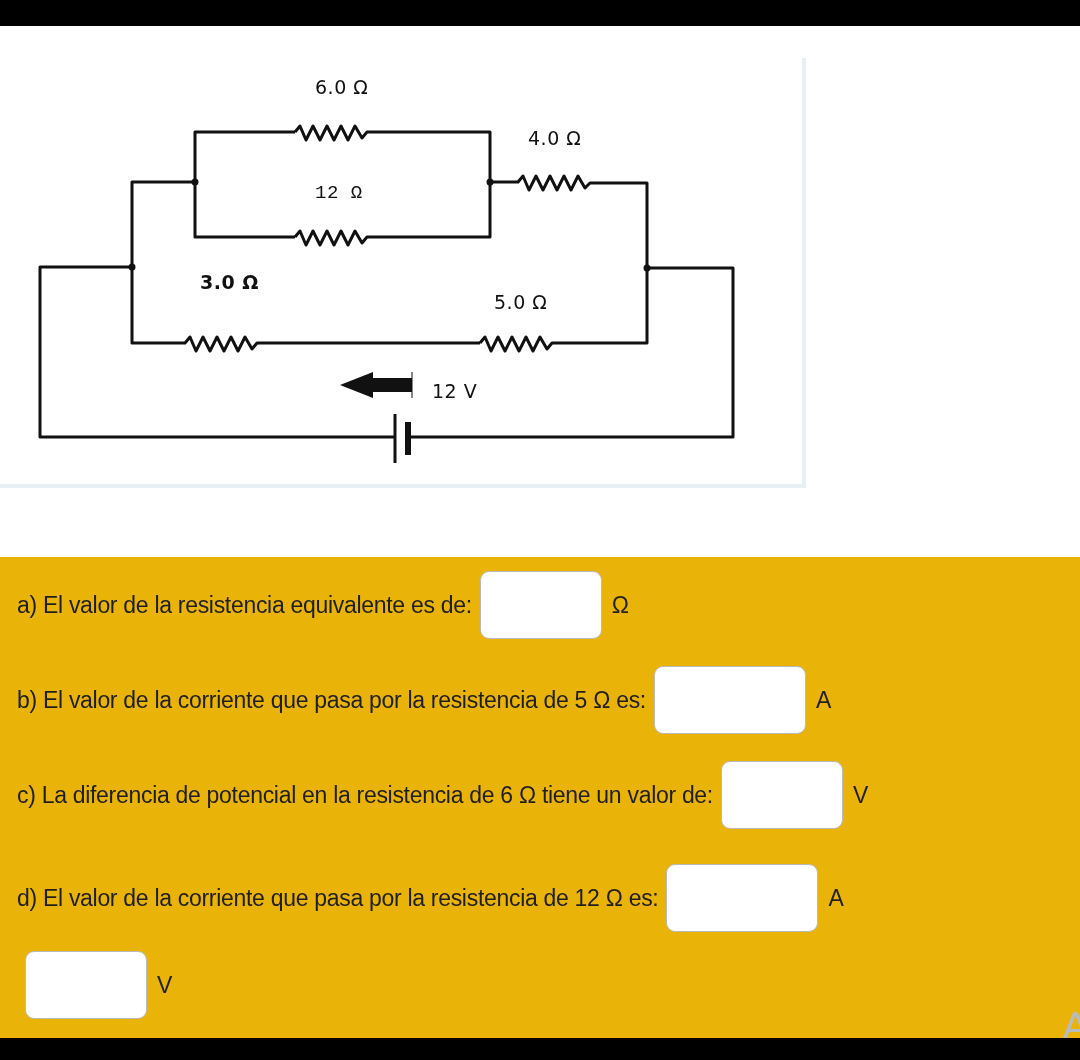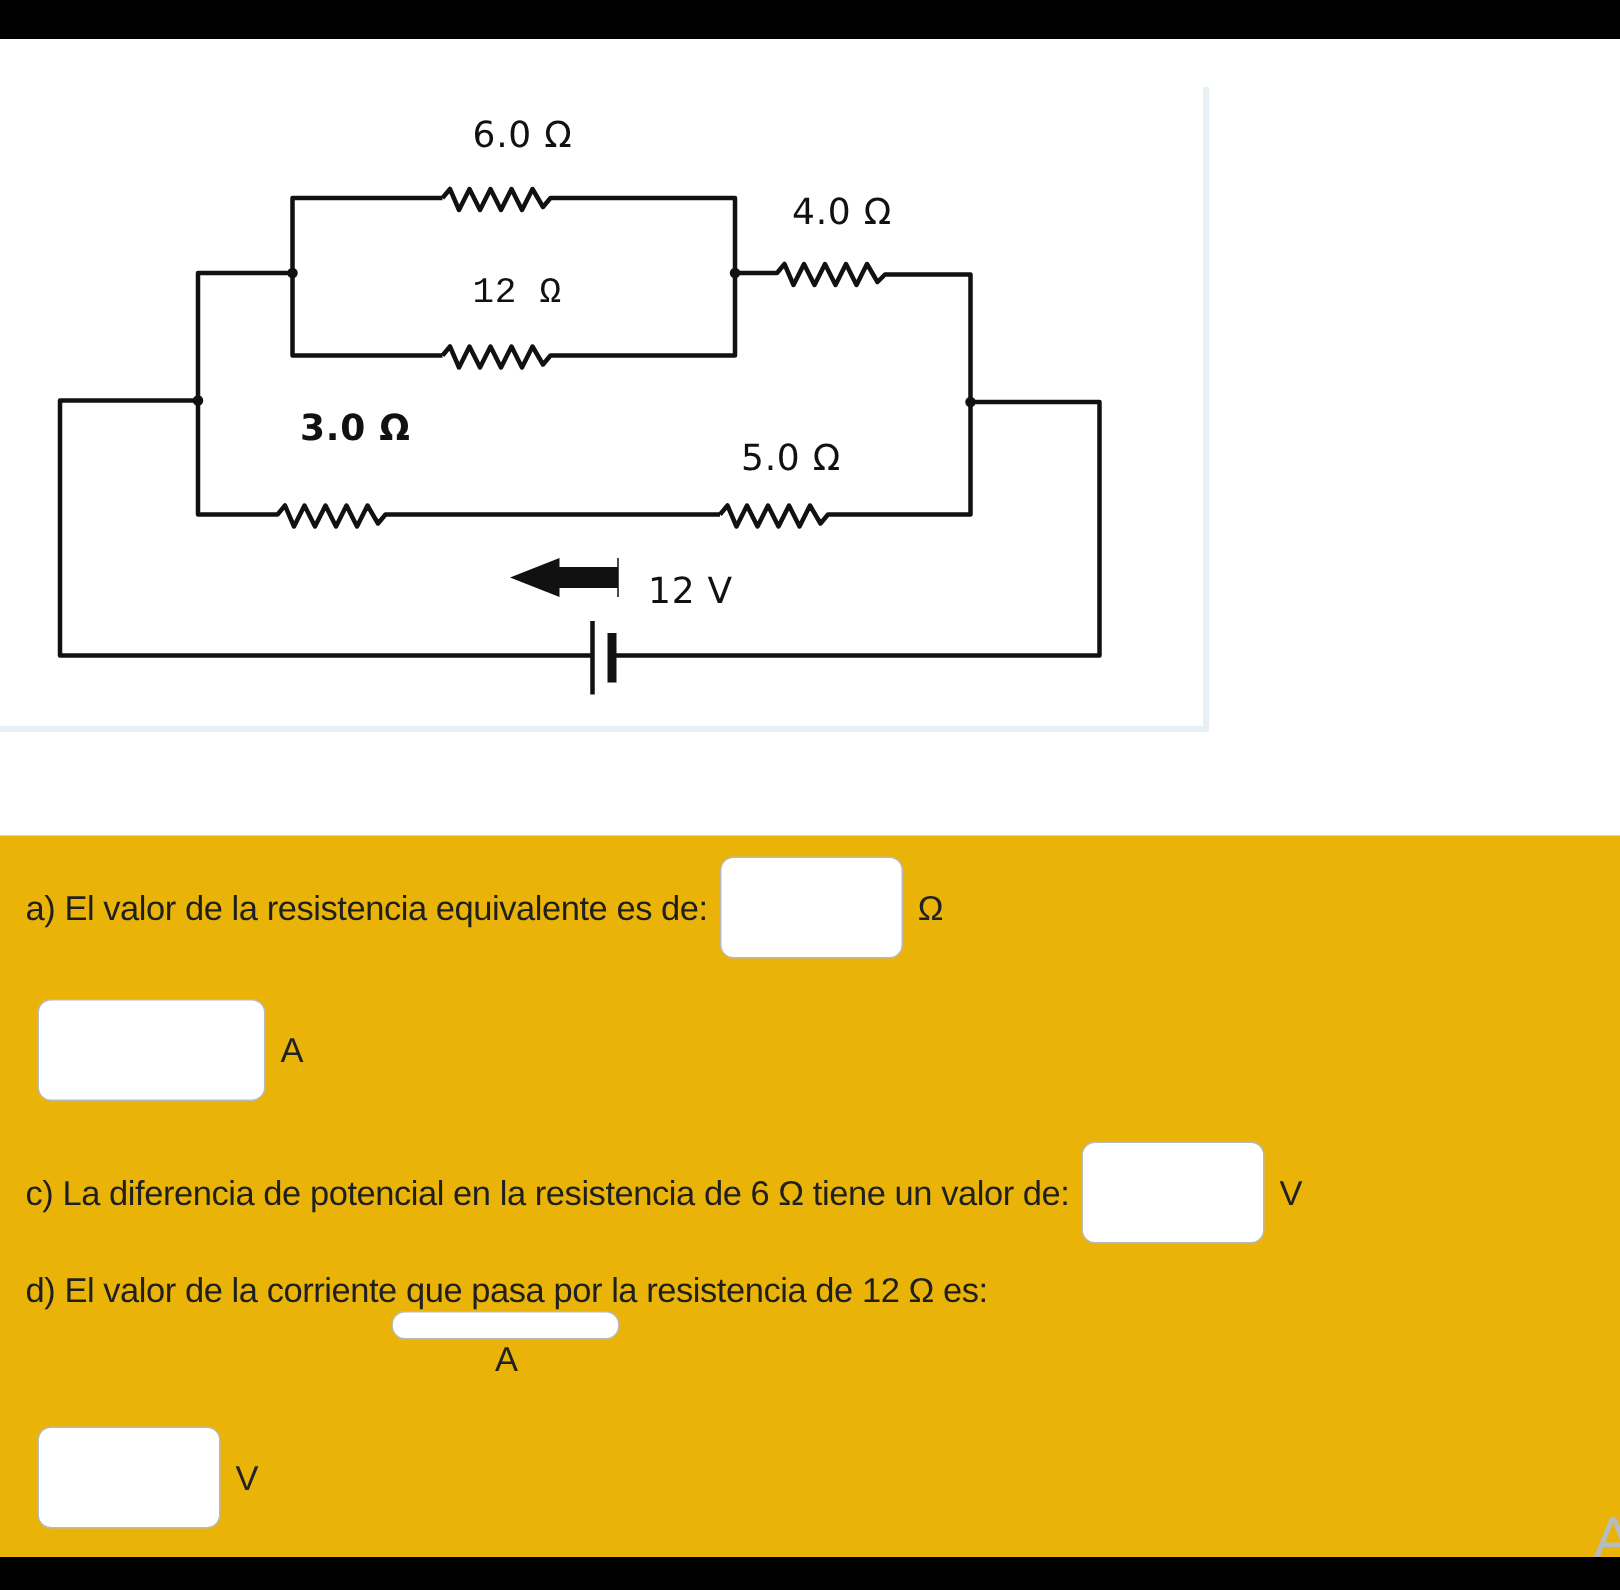--- a/index.html
+++ b/index.html
@@ -3,21 +3,21 @@
 <meta charset="utf-8">
 <style>
   html, body { margin:0; padding:0; }
   body { width:1080px; height:1060px; position:relative; background:#ffffff; overflow:hidden;
          font-family:"DejaVu Sans", "Liberation Sans", sans-serif; }
   .top-bar { position:absolute; left:0; top:0; width:1080px; height:26px; background:#000; }
   .bottom-bar { position:absolute; left:0; top:1038px; width:1080px; height:22px; background:#000; }
   .figure { position:absolute; left:0; top:58px; width:806px; height:430px; background:#fff;
             border-right:4px solid #e7f1f5; border-bottom:4px solid #e7f1f5; box-sizing:border-box; }
   .figure svg { position:absolute; left:0; top:0; }
-  .lbl { position:absolute; font-size:24px; color:#111; letter-spacing:0.5px; white-space:nowrap;
+  .lbl { position:absolute; font-size:19px; color:#111; letter-spacing:0.5px; white-space:nowrap;
          font-family:"DejaVu Sans", sans-serif; }
   .panel { position:absolute; left:0; top:557px; width:1080px; height:481px; background:#eab308; }
   .q { position:absolute; left:17px; height:72px; display:flex; align-items:center;
        font-family:"Liberation Sans", sans-serif; font-size:23px; color:#1f1f1f; white-space:nowrap; }
   .q .txt { letter-spacing:-0.3px; }
   .ans { width:122px; height:68px; box-sizing:border-box; border:1.5px solid #b9b9b9; border-radius:9px;
          background:#fff; margin-left:8px; margin-right:10px; }
   .unit { font-size:23px; color:#222; }
   .ghost-a { position:absolute; left:1062px; top:1004px; font-size:40px; color:#b7bcbf;
              font-family:"Liberation Sans", sans-serif; }
@@ -71,29 +71,30 @@
   <span class="lbl" style="left:432px; top:322px;">12 V</span>
 </div>
 
 <div class="panel">
   <div class="q" style="top:12px;">
     <span class="txt">a) El valor de la resistencia equivalente es de:</span>
     <input class="ans" type="text" value="" style="">
     <span class="unit">Ω</span>
   </div>
   <div class="q" style="top:107px;">
+    <span class="txt">b) El valor de la corriente que pasa por la resistencia de 5 Ω es:</span>
     <input class="ans" type="text" style="width: 152px;" value="">
     <span class="unit">A</span>
   </div>
   <div class="q" style="top:202px;">
     <span class="txt">c) La diferencia de potencial en la resistencia de 6 Ω tiene un valor de:</span>
     <input class="ans" type="text" value="" style="">
     <span class="unit">V</span>
   </div>
-  <div class="q" style="top:290px;flex-direction:column;">
+  <div class="q" style="top:305px;">
     <span class="txt">d) El valor de la corriente que pasa por la resistencia de 12 Ω es:</span>
     <input class="ans" type="text" style="width: 152px;" value="">
     <span class="unit">A</span>
   </div>
   <div class="q" style="top:392px;">
     <input class="ans" type="text" value="" style="">
     <span class="unit">V</span>
   </div>
 </div>
 

